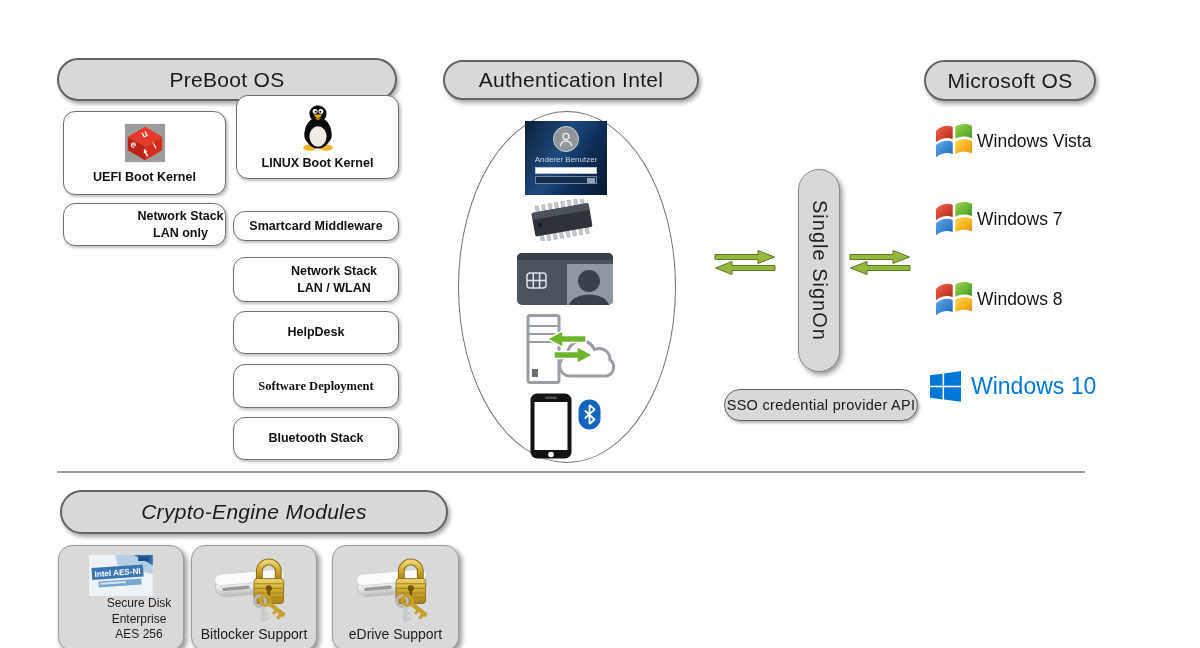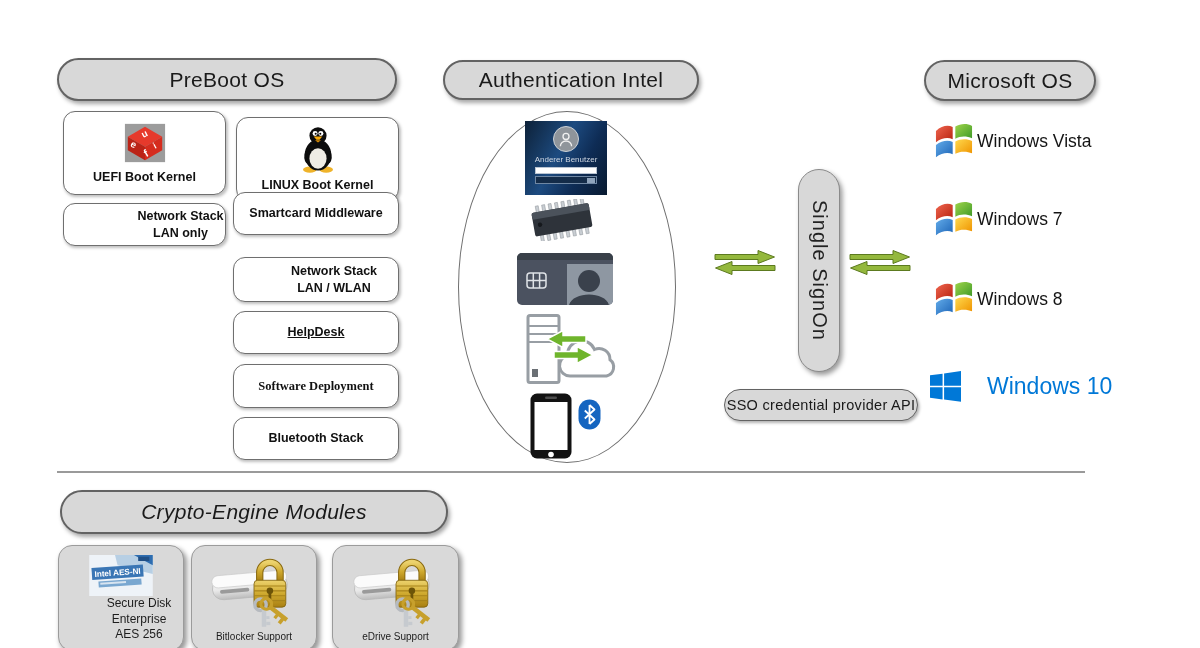--- a/index.html
+++ b/index.html
@@ -54,34 +54,34 @@
   .login-input2 { width:62px; height:8px; background:#142c49; border:1px solid #6f87a3; margin-top:2px; position:relative; }
   .login-btn { position:absolute; right:1px; top:1px; width:8px; height:4.5px; background:#8fa4bc; }
 
   
   .arrows { position:absolute; width:64px; height:30px; }
 
   
   .os-block { position:absolute; width:164px; display:flex; flex-direction:row; align-items:center; gap:1px;
     font-size:17.5px; color:#141414; }
   .os-block svg { width:44px; height:44px; }
-  .os10 { position:absolute; display:flex; align-items:center; gap:26px; color:#0078d7; font-size:23px; }
+  .os10 { position:absolute; display:flex; align-items:center; gap:10px; color:#0078d7; font-size:23px; }
   .os10 svg { width:31px; height:31px; }
 
   
   .hline { position:absolute; left:57px; top:442px; width:1028px; height:2px; background:#9a9a9a; }
 
   
   .cbox {
     position:absolute; background:#d9d9d9; border:1.5px solid #9b9b9b; border-radius:14px;
     box-shadow:2.5px 3px 5px rgba(0,0,0,.4);
     display:flex; flex-direction:column; align-items:center; justify-content:space-between;
     padding:9px 4px 7px;
   }
-  .clabel { font-size:10px; color:#1d1d1d; text-align:center; line-height:1.3; }
+  .clabel { font-size:14px; color:#1d1d1d; text-align:center; line-height:1.3; }
 </style>
 </head>
 <body>
 
 <svg width="0" height="0" style="position:absolute" aria-hidden="true">
   <defs>
     <linearGradient id="gradRed" x1="0" y1="0" x2="1" y2="1">
         <stop offset="0" stop-color="#f0654f"></stop>
         <stop offset="1" stop-color="#b5220f"></stop>
       </linearGradient>
@@ -123,21 +123,21 @@
       <polygon points="5,16.5 23,27 23,41 5,30.5" fill="#bb2317"></polygon>
       <polygon points="41,16.5 23,27 23,41 41,30.5" fill="#d52c1e"></polygon>
       <text x="19" y="17" font-size="10" font-weight="bold" fill="#fff" transform="rotate(-26 22 13)">u</text>
       <text x="8" y="28" font-size="10" font-weight="bold" fill="#fff" transform="rotate(28 11 25)">e</text>
       <text x="22" y="37" font-size="11" font-weight="bold" fill="#fff" transform="rotate(-30 25 33)">f</text>
       <text x="32" y="29" font-size="9" font-weight="bold" fill="#fff" transform="rotate(-28 33 26)">i</text>
     </svg>
     <span>UEFI Boot Kernel</span>
   </div>
 
-  <div class="wbox" style="left:236px;top:88px;width:163px;height:84px;">
+  <div class="wbox" style="left:236px;top:66px;width:163px;height:84px;">
     <svg viewBox="0 0 46 56" width="40" height="48">
       <ellipse cx="13.5" cy="52" rx="8" ry="3.6" fill="#efb32a"></ellipse>
       <ellipse cx="32.5" cy="52" rx="8" ry="3.6" fill="#efb32a"></ellipse>
       <path d="M8.5 30 q-3.5 9 1 14.5 l4.5 -3.5 Z" fill="#0c0c0c"></path>
       <path d="M37.5 30 q3.5 9 -1 14.5 l-4.5 -3.5 Z" fill="#0c0c0c"></path>
       <ellipse cx="23" cy="35" rx="15.5" ry="18" fill="#0c0c0c"></ellipse>
       <circle cx="23" cy="12.5" r="10" fill="#0c0c0c"></circle>
       <ellipse cx="23" cy="39" rx="10" ry="12" fill="#efece4"></ellipse>
       <circle cx="19.6" cy="10" r="2.9" fill="#fff"></circle>
         <circle cx="26.4" cy="10" r="2.9" fill="#fff"></circle>
@@ -147,28 +147,28 @@
       <path d="M19.5 17.8 h7 l-3.5 2.6 Z" fill="#d88c07"></path>
     </svg>
     <span>LINUX Boot Kernel</span>
   </div>
 
   <div class="wbox multiline" style="left:63px;top:174px;width:163px;height:43px;">
     <span class="multiline">Network Stack
 LAN only</span>
   </div>
 
-  <div class="wbox" style="left:233px;top:163px;width:166px;height:43px;">
+  <div class="wbox" style="left:233px;top:182px;width:166px;height:30px;">
     <span>Smartcard Middleware</span>
   </div>
   <div class="wbox" style="left:233px;top:228px;width:166px;height:45px;">
     <span class="multiline">Network Stack
 LAN / WLAN</span>
   </div>
-  <div class="wbox" style="left:233px;top:282px;width:166px;height:43px;text-decoration:underline;">
+  <div class="wbox" style="left:233px;top:282px;width:166px;height:43px;">
     <span>HelpDesk</span>
   </div>
   <div class="wbox" style="left:233px;top:335px;width:166px;height:44px;font-family:Liberation Serif, serif;">
     <span>Software Deployment</span>
   </div>
   <div class="wbox" style="left:233px;top:388px;width:166px;height:43px;">
     <span>Bluetooth Stack</span>
   </div>
 
   <div class="pill" style="left:443px;top:31px;width:256px;height:40px;">

